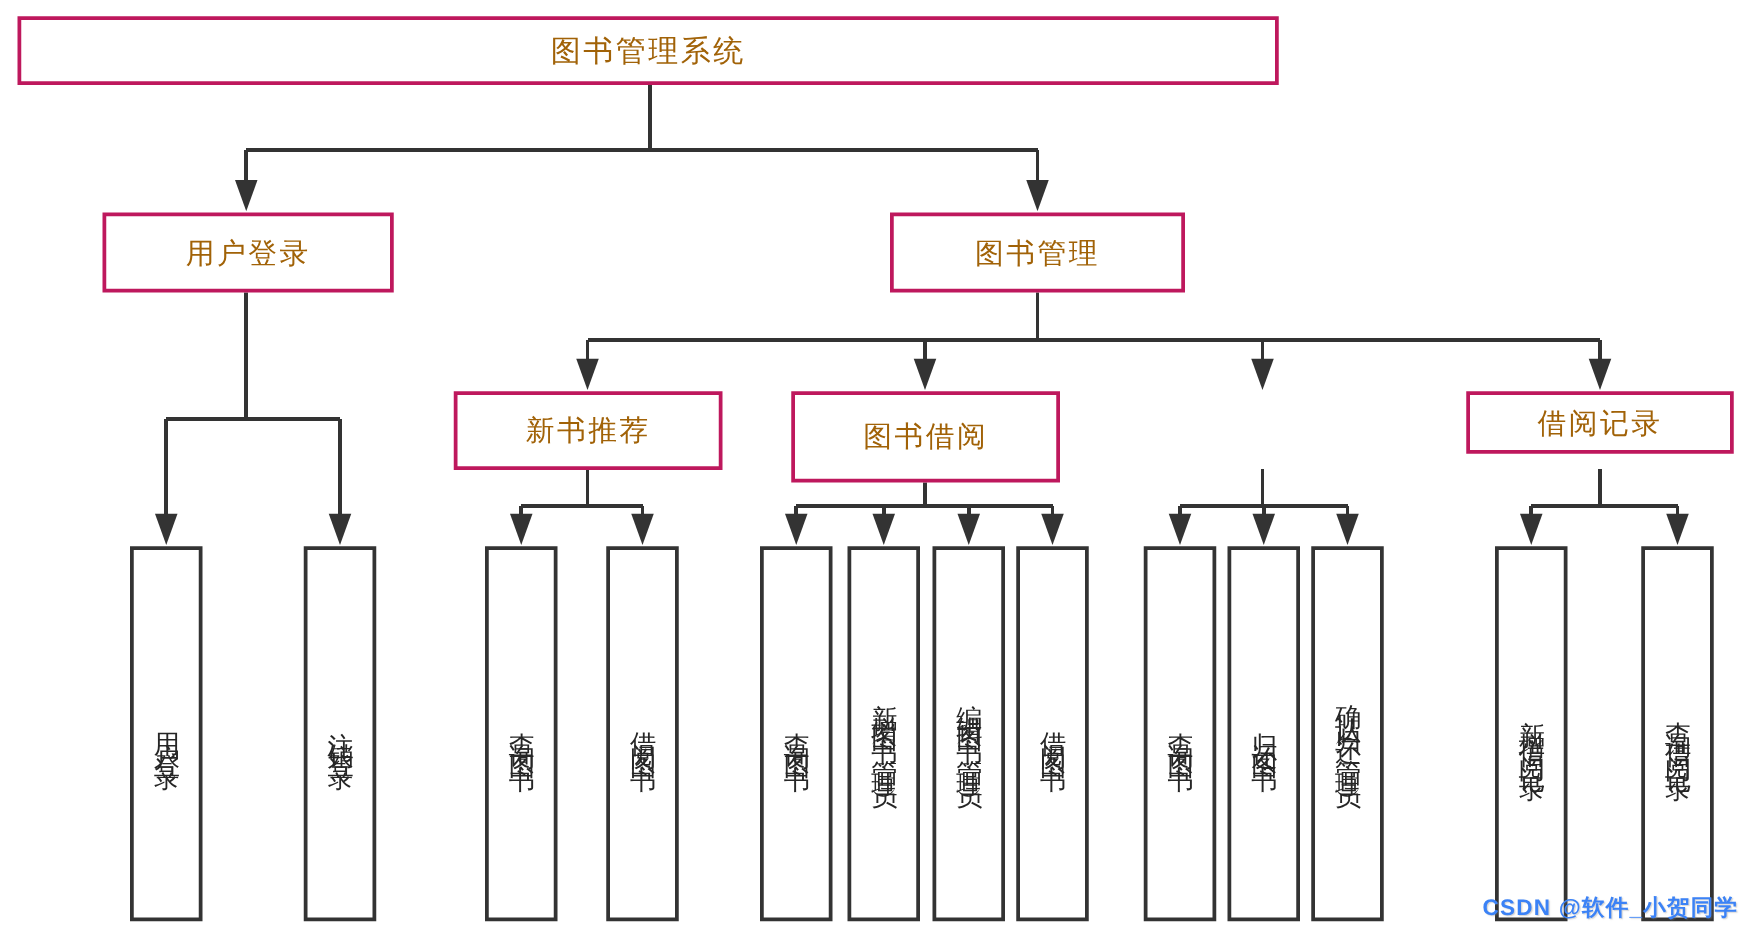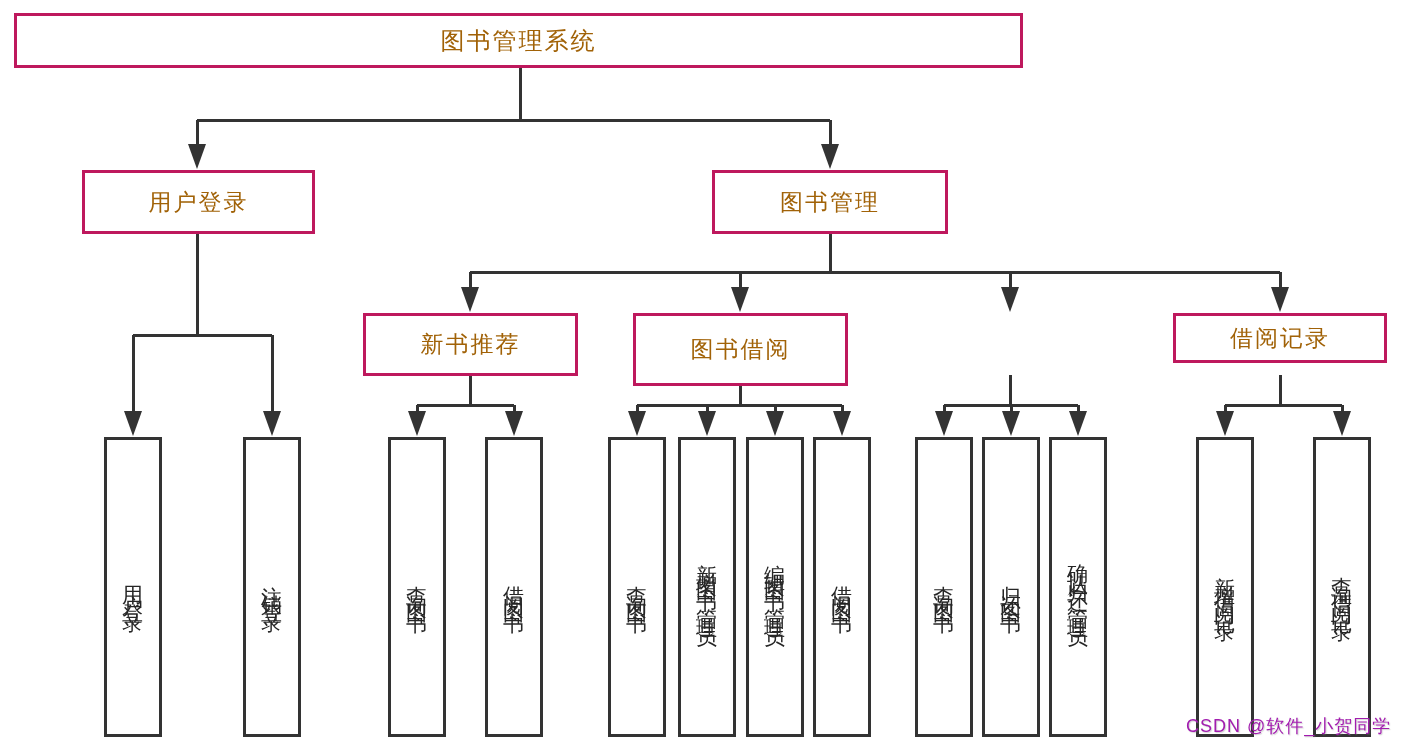--- a/index.html
+++ b/index.html
@@ -58,25 +58,26 @@
     line-height: 1;
     letter-spacing: 9px;
     color: #262626;
     white-space: nowrap;
   }
   .watermark {
     position: absolute;
     left: 1186px;
     top: 714px;
     font-size: 18px;
-    color: #a21caf;
+    color: #3b82f6;
     letter-spacing: 1px;
     z-index: 3;
     text-shadow: 1px 1px 1px rgba(130,130,130,0.35);
     white-space: nowrap;
+    font-weight: bold;
   }
 </style>
 </head>
 <body>
 
 <div class="stage">
 
   <svg class="connectors" width="1405" height="747" viewBox="0 0 1405 747">
     <g stroke="#333333" stroke-width="3" fill="none" shape-rendering="crispEdges">
 

